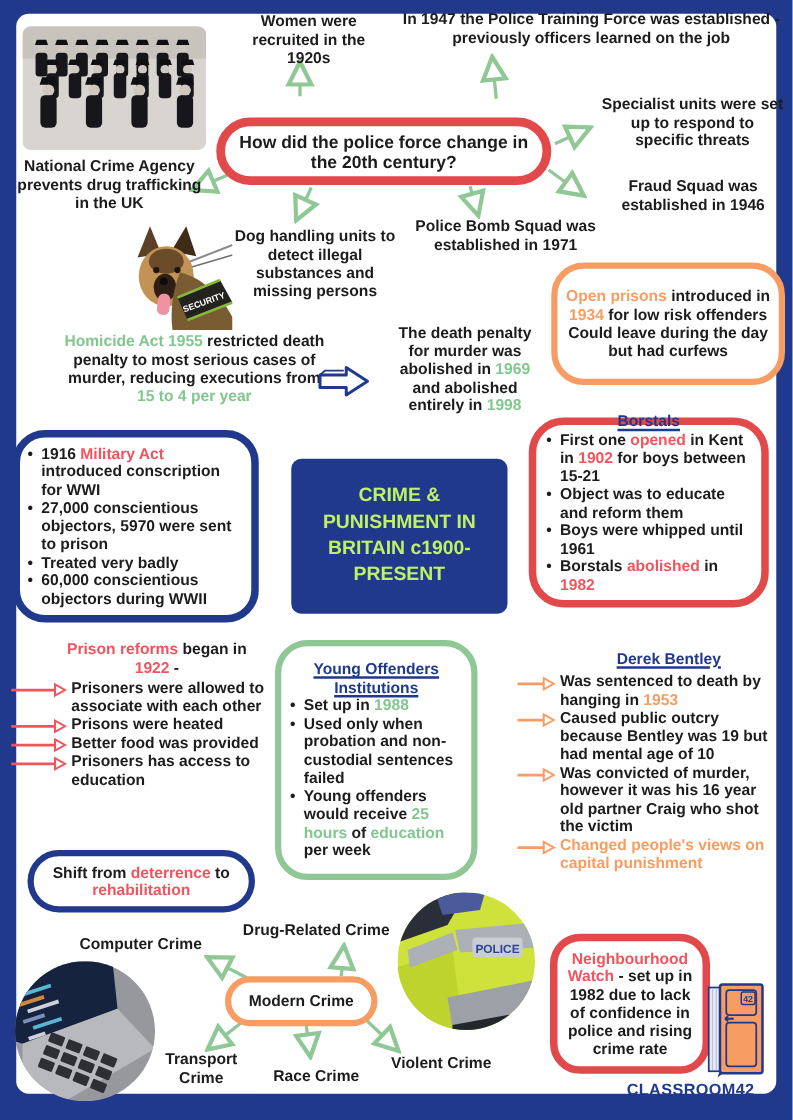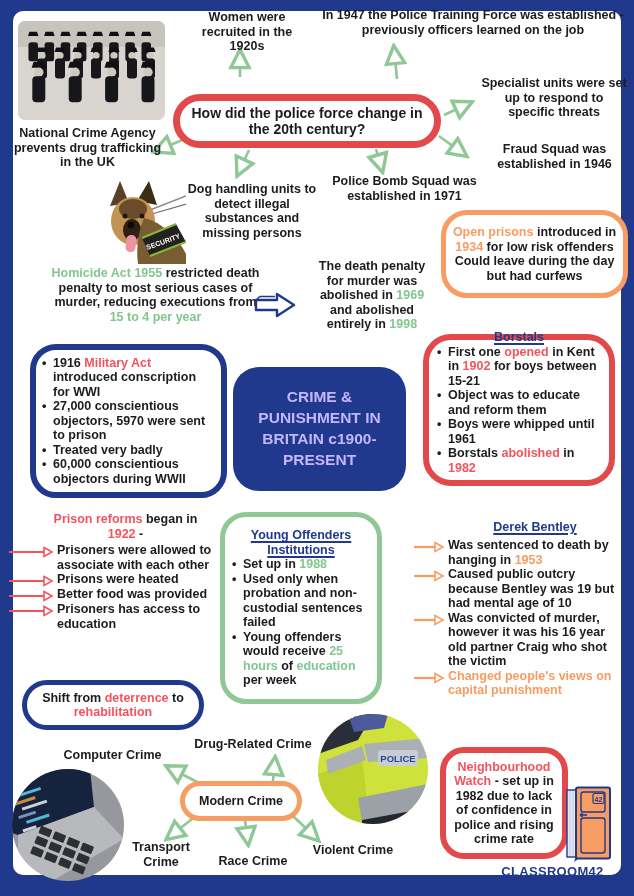--- a/index.html
+++ b/index.html
@@ -154,45 +154,45 @@
 
   <svg class="photo" style="left:253px;top:286px;" width="44" height="34" viewBox="0 0 44 34">
     <path d="M3,14 L24,14 L24,8 L41,19 L24,30 L24,24 L3,24 Z" fill="#ffffff" stroke="#20398c" stroke-width="2.4" stroke-linejoin="round"></path>
     <path d="M3,14 L7,10.5 L22,10.5" fill="none" stroke="#20398c" stroke-width="1.5"></path>
   </svg>
 
   <div class="txt" style="left:312px;top:259px;width:120px;">
     <span>The death penalty for murder was abolished in </span><span class="c-green">1969</span><span> and abolished entirely in </span><span class="c-green">1998</span>
   </div>
 
-  <div class="box" style="left:441px;top:210px;width:187px;height:88px;border-width:5px;border-color:#f79d63;border-radius:26px;padding:4px 6px;">
+  <div class="box" style="left:441px;top:210px;width:187px;height:98px;border-width:5px;border-color:#f79d63;border-radius:26px;padding:4px 6px;">
     <div>
       <span class="c-orange">Open prisons</span><span> introduced in </span><span class="c-orange">1934</span><span> for low risk offenders</span><br>
       <span>Could leave during the day but had curfews</span>
     </div>
   </div>
 
-  <div class="box" style="left:30px;top:344px;width:197px;height:154px;border-width:6px;border-color:#20398c;border-radius:26px;padding:6px 8px 6px 6px;">
+  <div class="box" style="left:10px;top:344px;width:197px;height:154px;border-width:6px;border-color:#20398c;border-radius:26px;padding:6px 8px 6px 6px;">
     <div class="blist">
       <div class="bi">
           <div><span>1916 </span><span class="c-red">Military Act</span><span> introduced conscription for WWI</span></div>
         </div>
       <div class="bi">
           <div>27,000 conscientious objectors, 5970 were sent to prison</div>
         </div>
       <div class="bi">
           <div>Treated very badly</div>
         </div>
       <div class="bi">
           <div>60,000 conscientious objectors during WWII</div>
         </div>
     </div>
   </div>
 
-  <div class="box" style="left:233px;top:367px;width:173px;height:124px;border-width:0;background:#20398c;border-radius:26px;color:#c4b5fd;font-size:15.5px;line-height:1.35;padding:0 10px;">
+  <div class="box" style="left:233px;top:367px;width:173px;height:124px;border-width:0;background:#20398c;border-radius:8px;color:#bef264;font-size:15.5px;line-height:1.35;padding:0 10px;">
     <span>CRIME &amp; PUNISHMENT IN BRITAIN c1900-PRESENT</span>
   </div>
 
   <div class="box" style="left:423px;top:334px;width:192px;height:152px;border-width:6px;border-color:#e2494a;border-radius:28px;padding:5px 8px;align-items:flex-end;">
     <div style="width:100%;">
       <span class="hd">Borstals</span>
       <div class="blist">
         <div class="bi">
             <div><span>First one </span><span class="c-red">opened</span><span> in Kent in </span><span class="c-red">1902</span><span> for boys between 15-21</span></div>
           </div>

